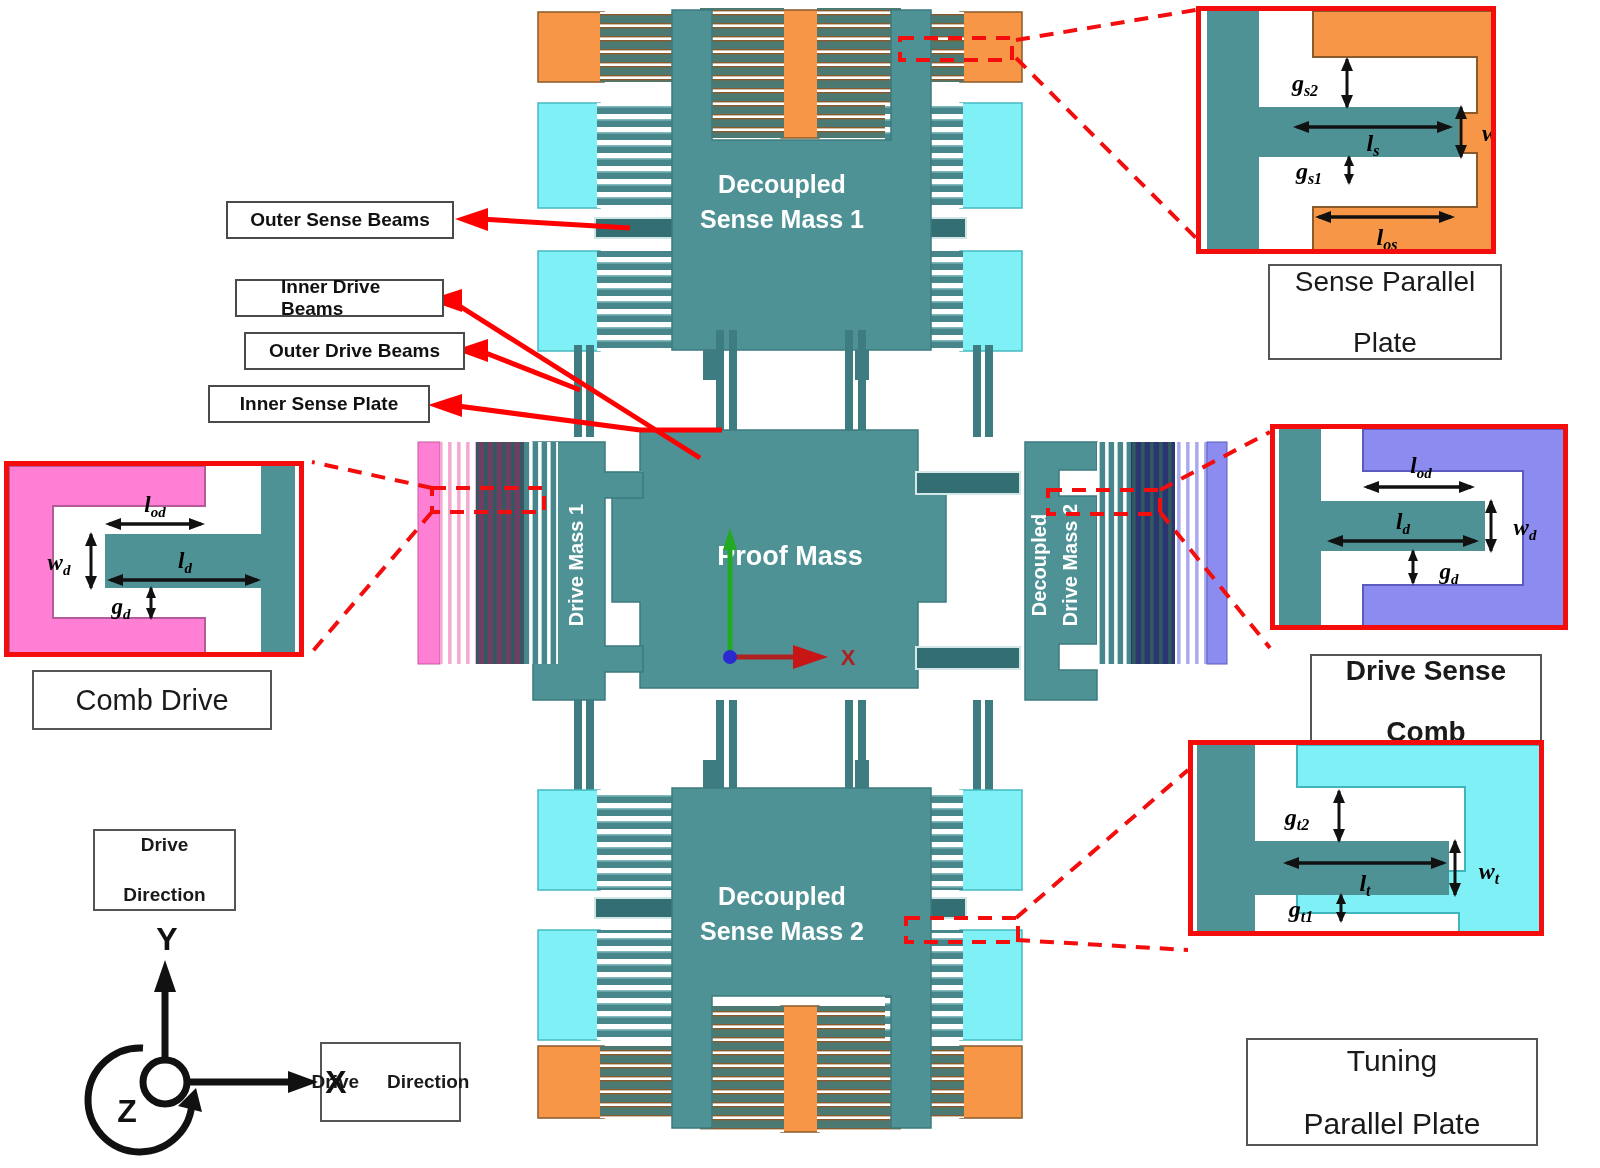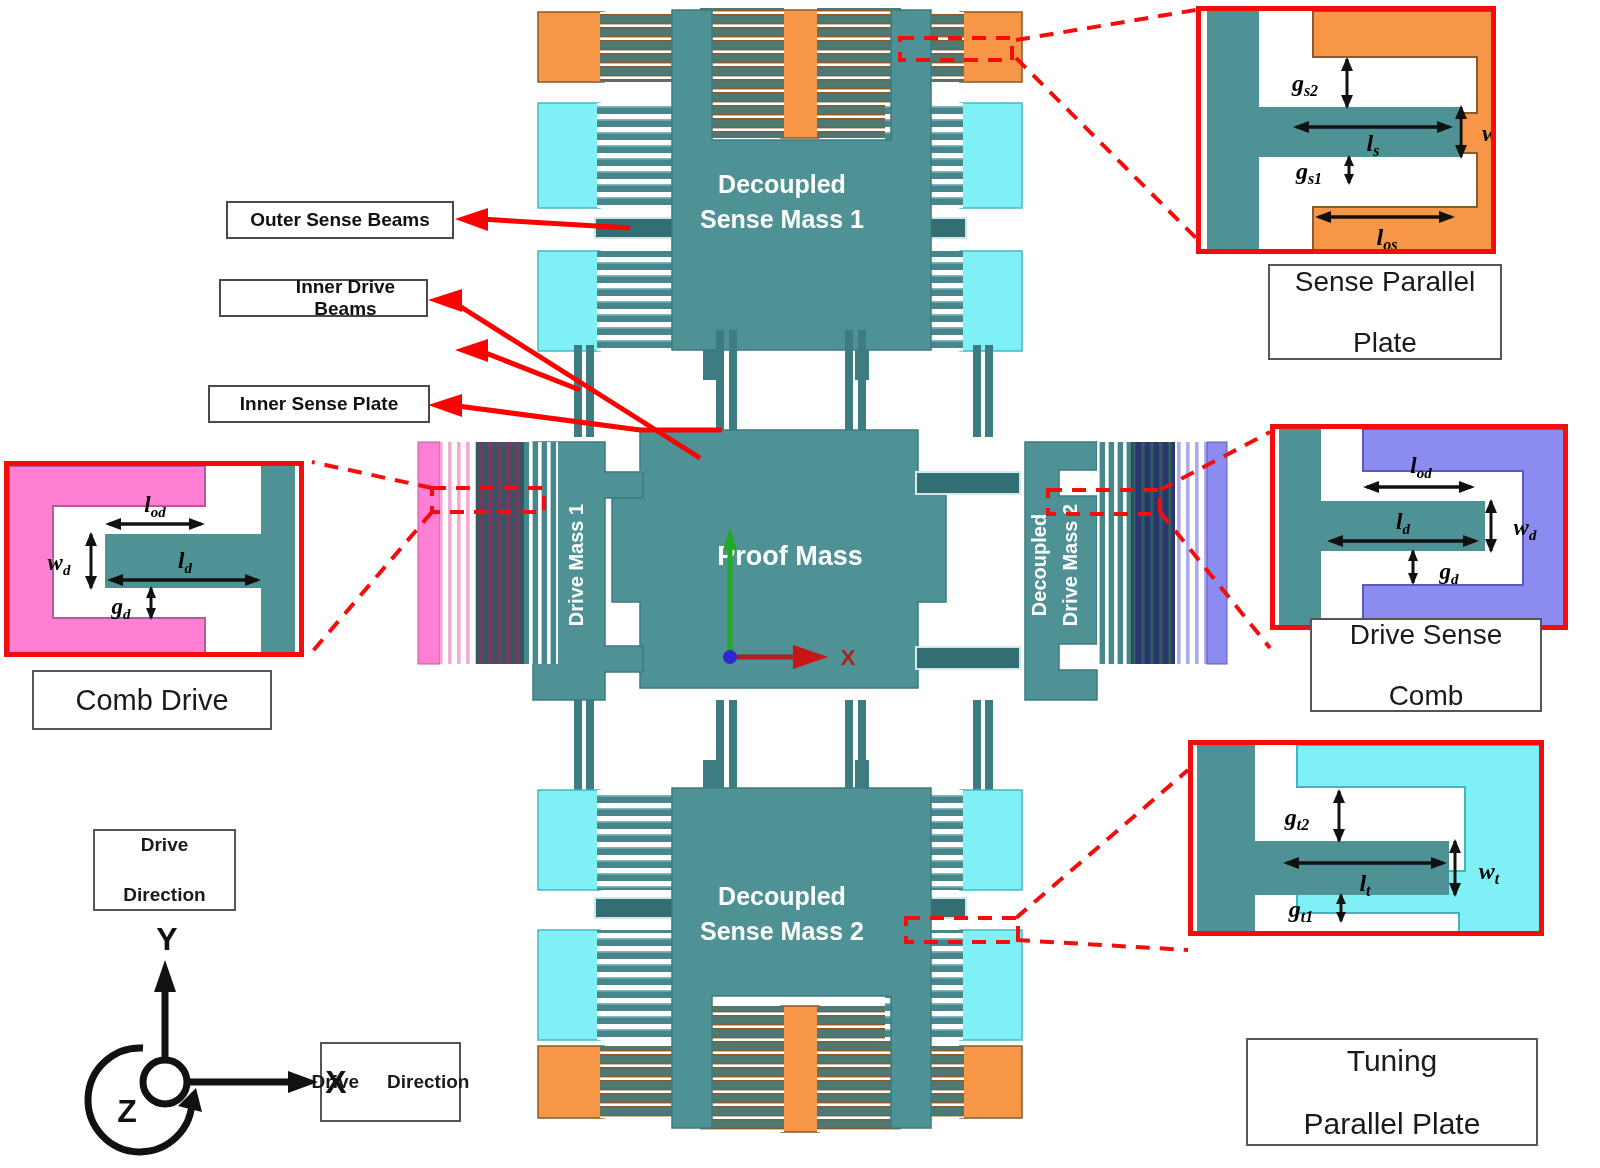--- a/index.html
+++ b/index.html
@@ -4,21 +4,21 @@
 <style>
   html,body{margin:0;padding:0;background:#fff;}
   body{width:1600px;height:1168px;position:relative;overflow:hidden;
        font-family:"Liberation Sans", sans-serif;}
   .stage{position:absolute;left:0;top:0;width:1600px;height:1168px;}
   svg.layer{position:absolute;left:0;top:0;width:1600px;height:1168px;}
 
   
   .lbox{position:absolute;box-sizing:border-box;background:#fff;
         border:2px solid #4a4a4a;display:flex;align-items:center;
-        justify-content:center;text-align:center;font-weight:bold;
+        justify-content:center;text-align:left;font-weight:bold;
         color:#111;line-height:1.15;}
   .cap{position:absolute;box-sizing:border-box;background:#fff;
        border:2px solid #555;display:flex;align-items:center;
        justify-content:center;text-align:center;color:#1a1a1a;
        font-weight:400;line-height:1.18;gap:28px;}
 
   
   .inset{position:absolute;box-sizing:border-box;border:5px solid #f40d0d;
          background:#fff;overflow:hidden;}
 </style>
@@ -224,22 +224,25 @@
       <rect x="432" y="488" width="112" height="24"></rect>
       <rect x="1048" y="490" width="112" height="24"></rect>
       <rect x="906" y="918" width="112" height="24"></rect>
     </g>
   </g>
 </svg>
 
 <div class="lbox" style="left:226px;top:201px;width:228px;height:38px;font-size:19px;">
   <span>Outer Sense Beams</span>
 </div>
-<div class="lbox" style="left:219px;top:279px;width:209px;height:38px;font-size:19px;padding-left:44px;">
+<div class="lbox" style="left:235px;top:279px;width:209px;height:38px;font-size:19px;padding-left:44px;">
   <span>Inner Drive Beams</span>
+</div>
+<div class="lbox" style="left:244px;top:332px;width:221px;height:38px;font-size:19px;">
+  <span>Outer Drive Beams</span>
 </div>
 <div class="lbox" style="left:208px;top:385px;width:222px;height:38px;font-size:19px;">
   <span>Inner Sense Plate</span>
 </div>
 
 <div class="inset" style="left:1196px;top:6px;width:300px;height:248px;">
   <svg viewBox="0 0 348 248" width="348" height="248">
     <rect x="0" y="0" width="348" height="248" fill="#ffffff"></rect>
     <rect x="6" y="0" width="52" height="248" fill="#4e9296"></rect>
     <path d="M112 0 H348 V248 H112 V196 H276 V142 H112 V102 H276 V46 H112 Z" fill="#f79646" stroke="#8a5a2a" stroke-width="2"></path>
@@ -329,21 +332,21 @@
     <polygon points="216,70 210,84 222,84" fill="#111"></polygon>
     <polygon points="216,124 210,110 222,110" fill="#111"></polygon>
     <text x="250" y="106" font-size="23" font-style="italic" font-weight="bold" font-family="Liberation Serif, serif" text-anchor="middle">w<tspan font-size="15" dy="5">d</tspan></text>
 
     <line x1="138" y1="122" x2="138" y2="154" stroke="#111" stroke-width="3"></line>
     <polygon points="138,120 133,132 143,132" fill="#111"></polygon>
     <polygon points="138,156 133,144 143,144" fill="#111"></polygon>
     <text x="174" y="150" font-size="23" font-style="italic" font-weight="bold" font-family="Liberation Serif, serif" text-anchor="middle">g<tspan font-size="15" dy="5">d</tspan></text>
   </svg>
 </div>
-<div class="cap" style="left:1310px;top:618px;width:232px;height:94px;font-size:28px;flex-direction:column;">
+<div class="cap" style="left:1310px;top:654px;width:232px;height:94px;font-size:28px;flex-direction:column;font-weight:bold;">
   <span>Drive Sense</span>
   <span>Comb</span>
 </div>
 
 <div class="inset" style="left:1188px;top:740px;width:356px;height:196px;">
   <svg viewBox="0 0 356 252" width="356" height="252">
     <rect x="0" y="0" width="356" height="252" fill="#ffffff"></rect>
     <rect x="4" y="0" width="58" height="252" fill="#4e9296"></rect>
     <path d="M104 0 H356 V252 H104 V216 H266 V168 H104 V126 H272 V42 H104 Z" fill="#7ff0f5" stroke="#3fb6bd" stroke-width="2"></path>
     <rect x="62" y="96" width="194" height="54" fill="#4e9296"></rect>

